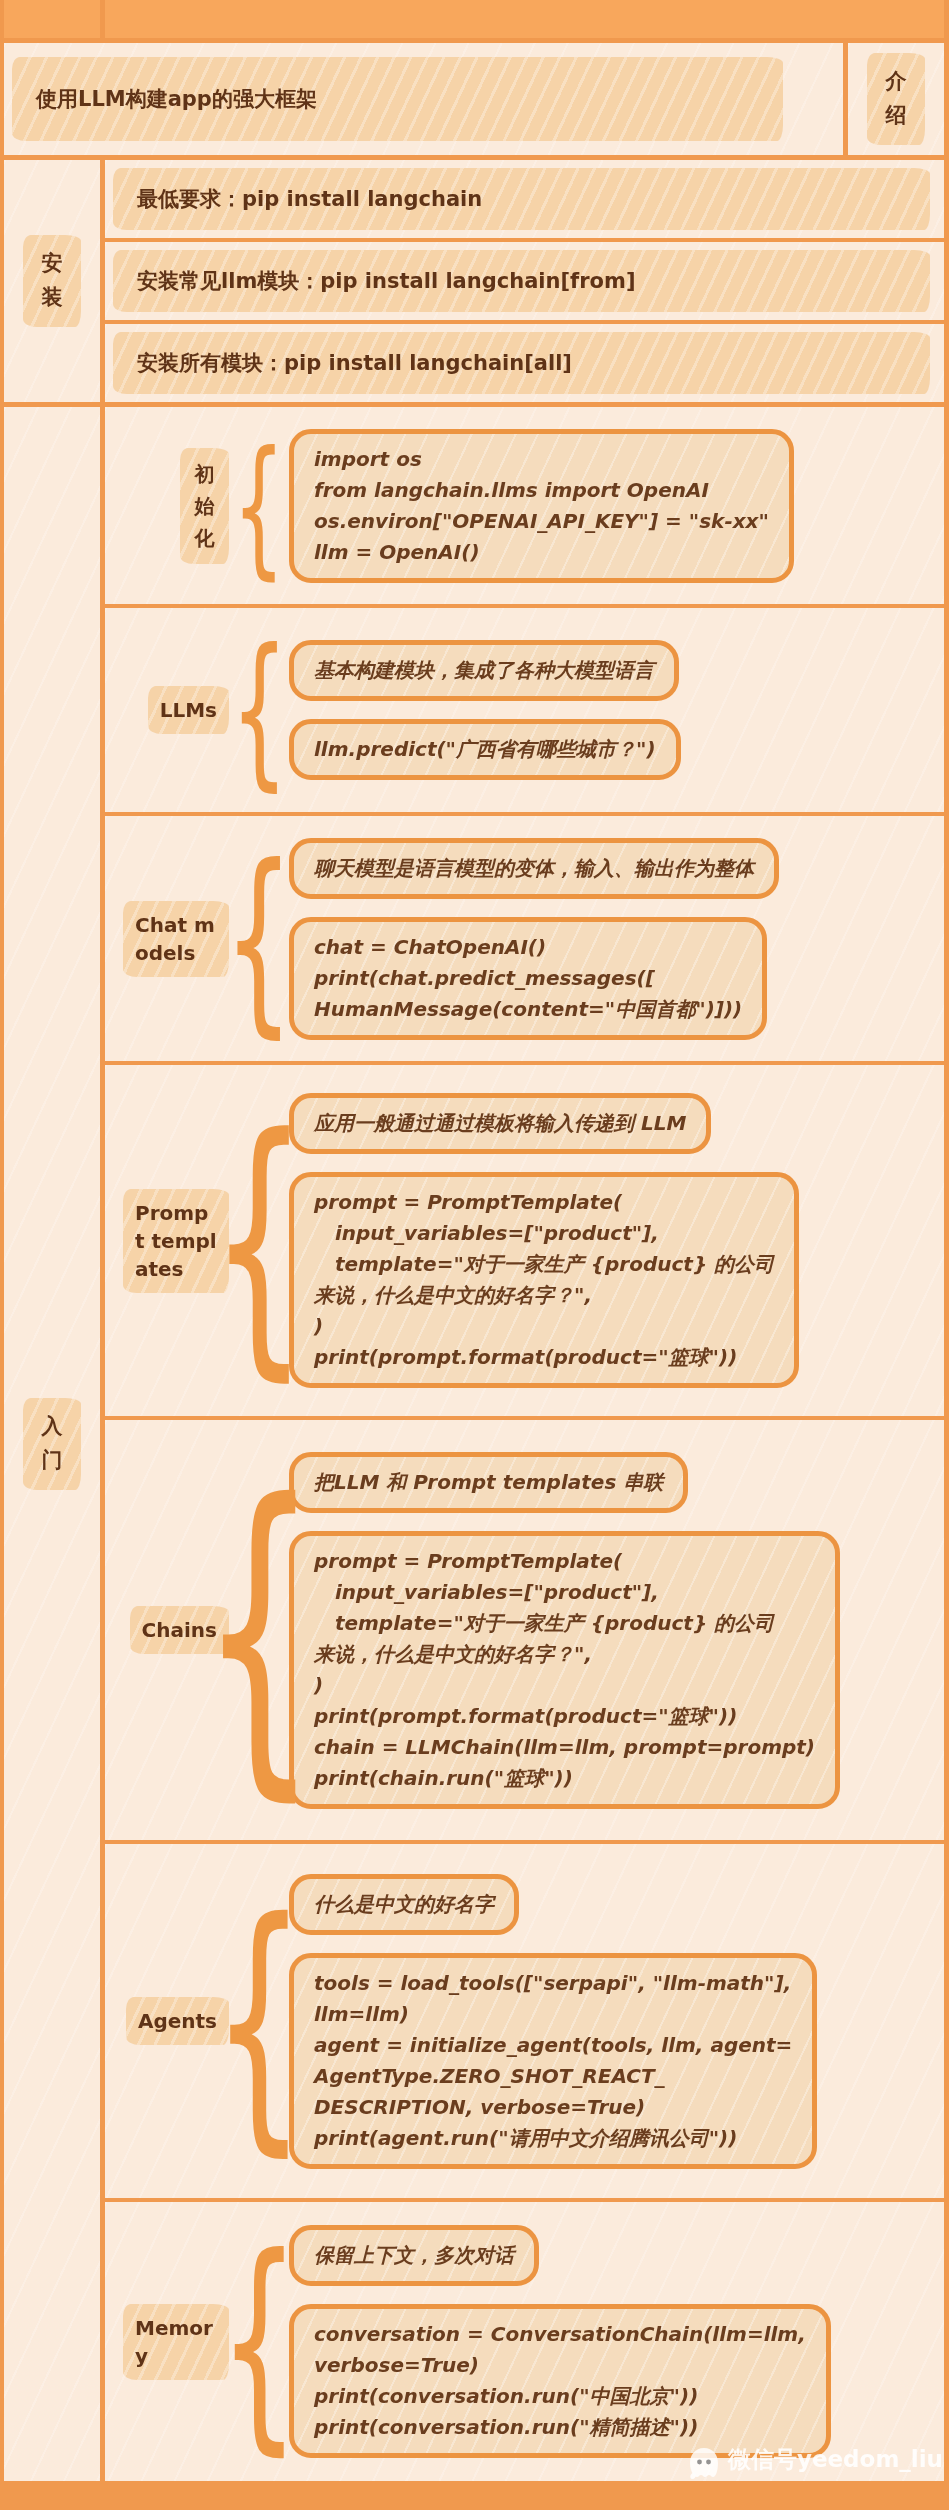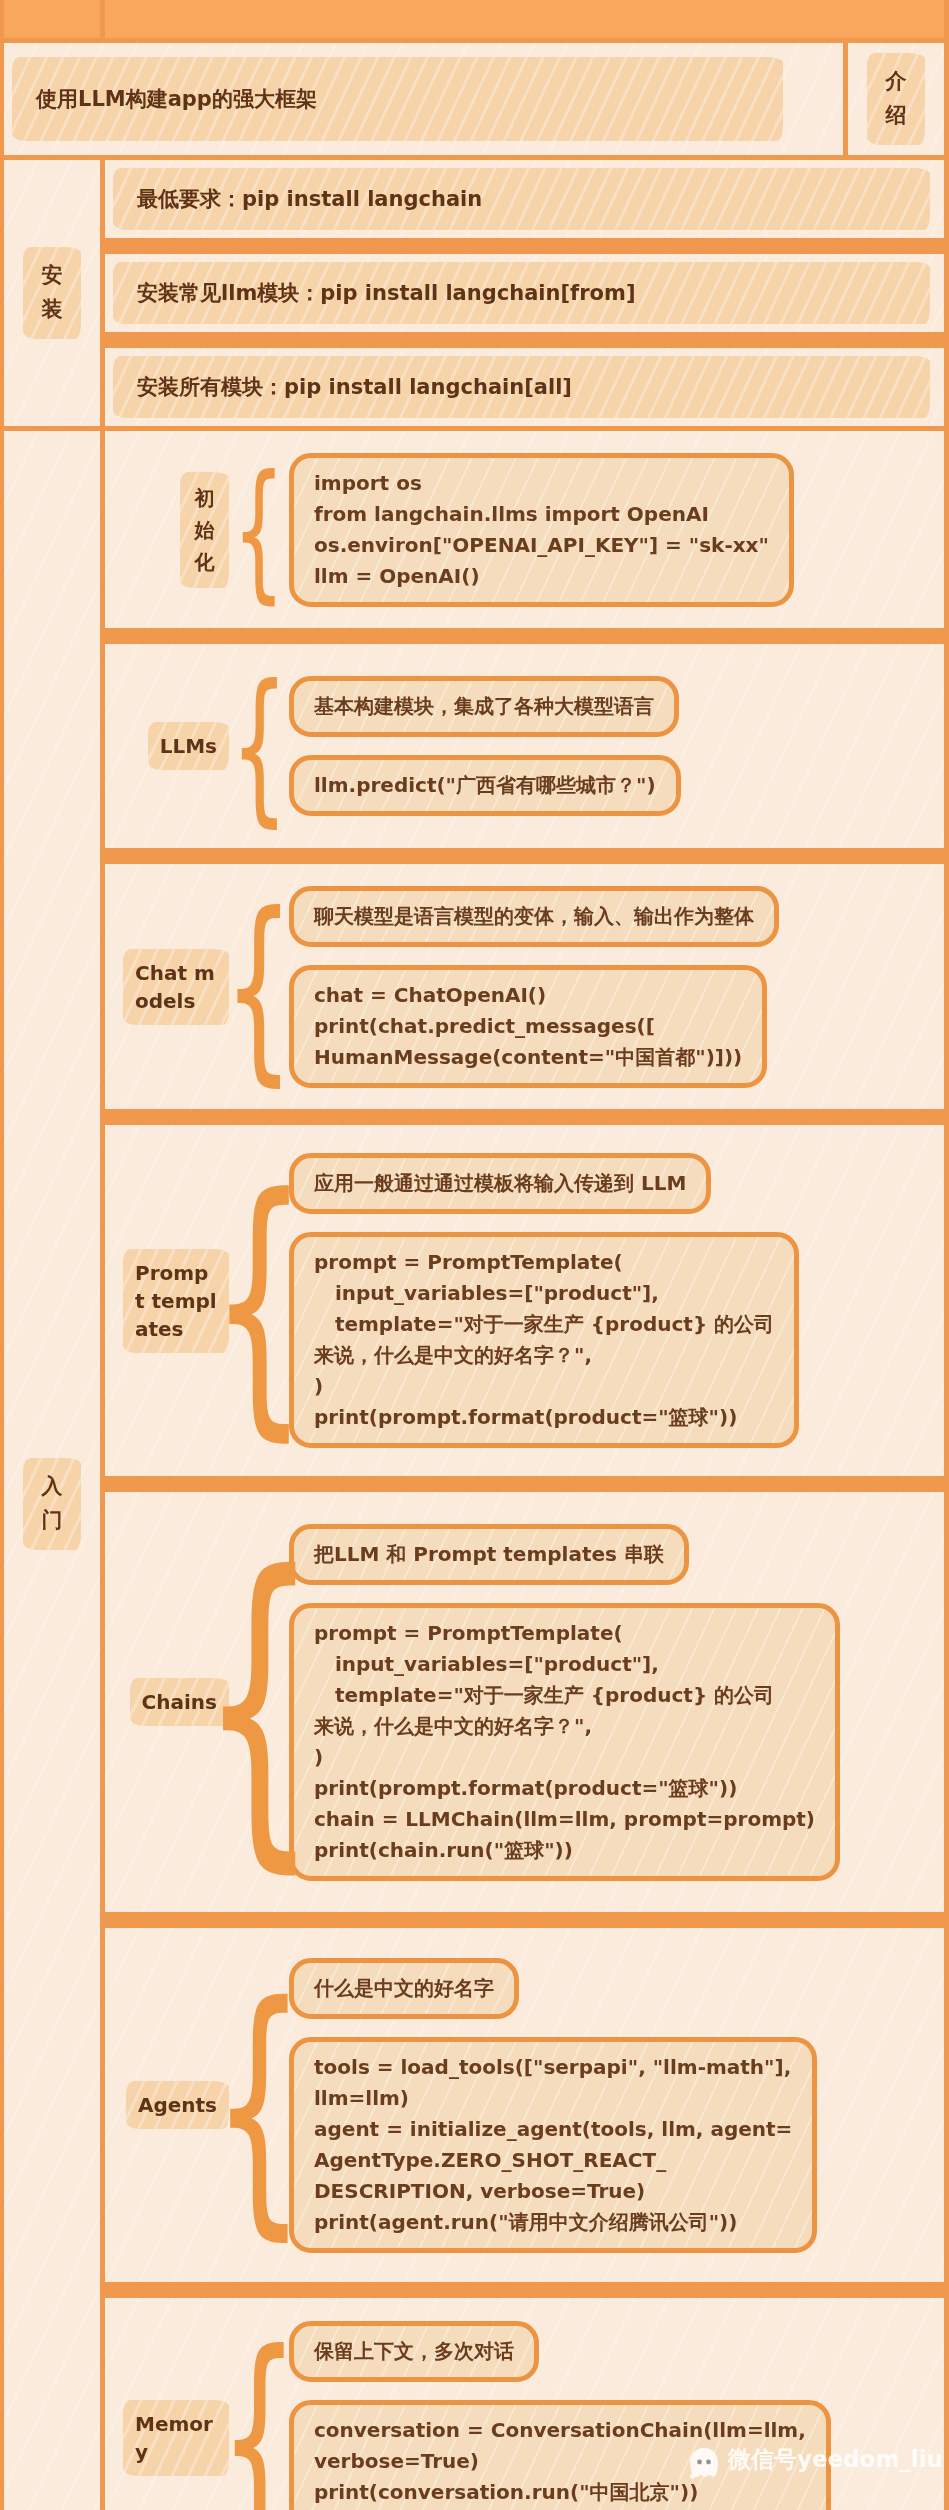--- a/index.html
+++ b/index.html
@@ -22,21 +22,21 @@
 
   
   .grid { display:flex; flex-direction:column; gap:5px; padding:0 5px 8px 4px; }
   .row { display:flex; gap:5px; }
   .cell {
     background:#FBEBDC;
     background-image:repeating-linear-gradient(115deg, rgba(255,255,255,.22) 0 2px, transparent 2px 30px);
   }
   .col1 { width:96px; flex:none; display:flex; align-items:center; justify-content:center; }
   .col2 { flex:1; }
-  .col2-stack { flex:1; display:flex; flex-direction:column; gap:16px; background:transparent; }
+  .col2-stack { flex:1; display:flex; flex-direction:column; gap:4px; background:transparent; }
 
   .row-header { height:38px; }
   .row-header .cell { background:#F8A75C; background-image:none; }
 
   
   .patch {
     background:#F6D3A8;
     background-image:repeating-linear-gradient(115deg, rgba(255,255,255,.30) 0 3px, transparent 3px 15px);
     border-radius:8px 16px 6px 14px / 12px 6px 16px 8px;
   }
@@ -76,20 +76,21 @@
   .box {
     border:5px solid #EC9441;
     border-radius:22px;
     background:#F5DCBD;
     background-image:repeating-linear-gradient(115deg, rgba(255,255,255,.32) 0 2px, transparent 2px 20px);
     padding:10px 20px;
     font-weight:bold; font-size:20px; line-height:1.55;
     color:#6A3D1E;
     white-space:pre-wrap;
     max-width:660px;
+    font-style:italic;
   }
 
   
   .watermark {
     position:absolute; right:6px; bottom:26px;
     display:flex; gap:4px;
     color:rgba(255,255,255,.88);
     font-size:23px; font-weight:bold;
     pointer-events:none;
   }

